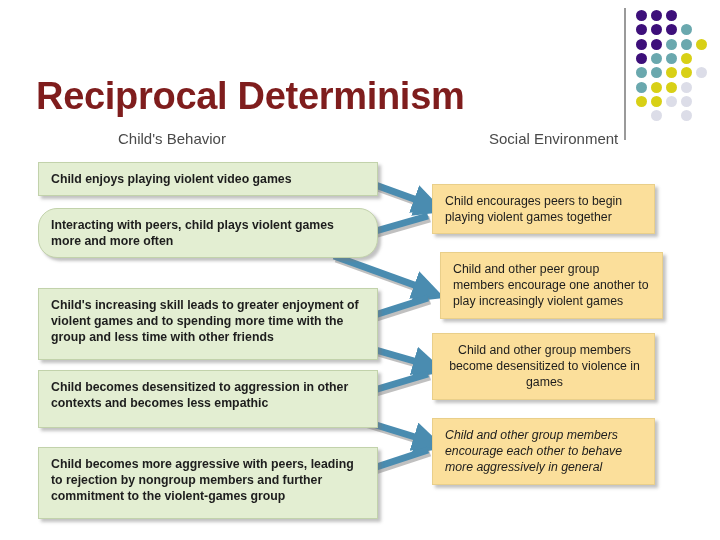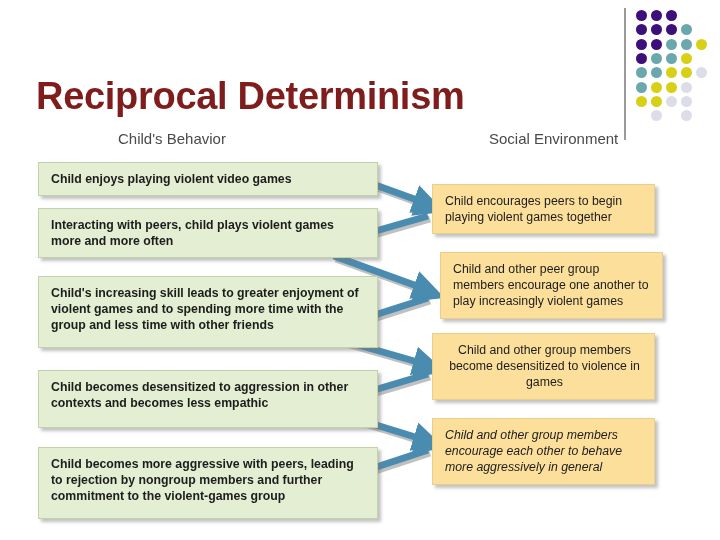--- a/index.html
+++ b/index.html
@@ -180,22 +180,22 @@
       </g>
       <g>
         <line x1="430" y1="453" x2="336" y2="484" stroke="rgba(130,130,130,0.5)" stroke-width="7" stroke-linecap="butt" marker-end="url(#arrowhead-right)"></line>
         <line x1="428" y1="450" x2="334" y2="481" stroke="#4a8cb0" stroke-width="7" stroke-linecap="butt" marker-end="url(#arrowhead-right)"></line>
       </g>
     </g>
 </svg>
 
 <div id="behavior-column">
     <div class="flow-box box-behavior" style="top: 162px; min-height: 30px;"><span>Child enjoys playing violent video games</span></div>
-    <div class="flow-box box-behavior" style="top: 208px; min-height: 45px;"><span>Interacting with peers, child plays violent games more and more often</span></div>
-    <div class="flow-box box-behavior" style="top: 276px; min-height: 72px;"><span>Child's increasing skill leads to greater enjoyment of violent games and to spending more time with the group and less time with other friends</span></div>
+    <div class="flow-box box-behavior" style="top: 208px; min-height: 45px; border-radius: 19px;"><span>Interacting with peers, child plays violent games more and more often</span></div>
+    <div class="flow-box box-behavior" style="top: 288px; min-height: 72px;"><span>Child's increasing skill leads to greater enjoyment of violent games and to spending more time with the group and less time with other friends</span></div>
     <div class="flow-box box-behavior" style="top: 370px; min-height: 58px;"><span>Child becomes desensitized to aggression in other contexts and becomes less empathic</span></div>
     <div class="flow-box box-behavior" style="top: 447px; min-height: 72px;"><span>Child becomes more aggressive with peers, leading to rejection by nongroup members and further commitment to the violent-games group</span></div>
   </div>
 <div id="environment-column">
     <div class="flow-box box-environment" style="top: 184px; min-height: 46px;"><span>Child encourages peers to begin playing violent games together</span></div>
     <div class="flow-box box-environment" style="top: 252px; min-height: 60px; margin-left: 8px;"><span>Child and other peer group members encourage one another to play increasingly violent games</span></div>
     <div class="flow-box box-environment" style="top: 333px; min-height: 58px; text-align: center;"><span>Child and other group members become desensitized to violence in games</span></div>
     <div class="flow-box box-environment" style="top: 418px; min-height: 58px; font-style: italic;"><span>Child and other group members encourage each other to behave more aggressively in general</span></div>
   </div>
 

